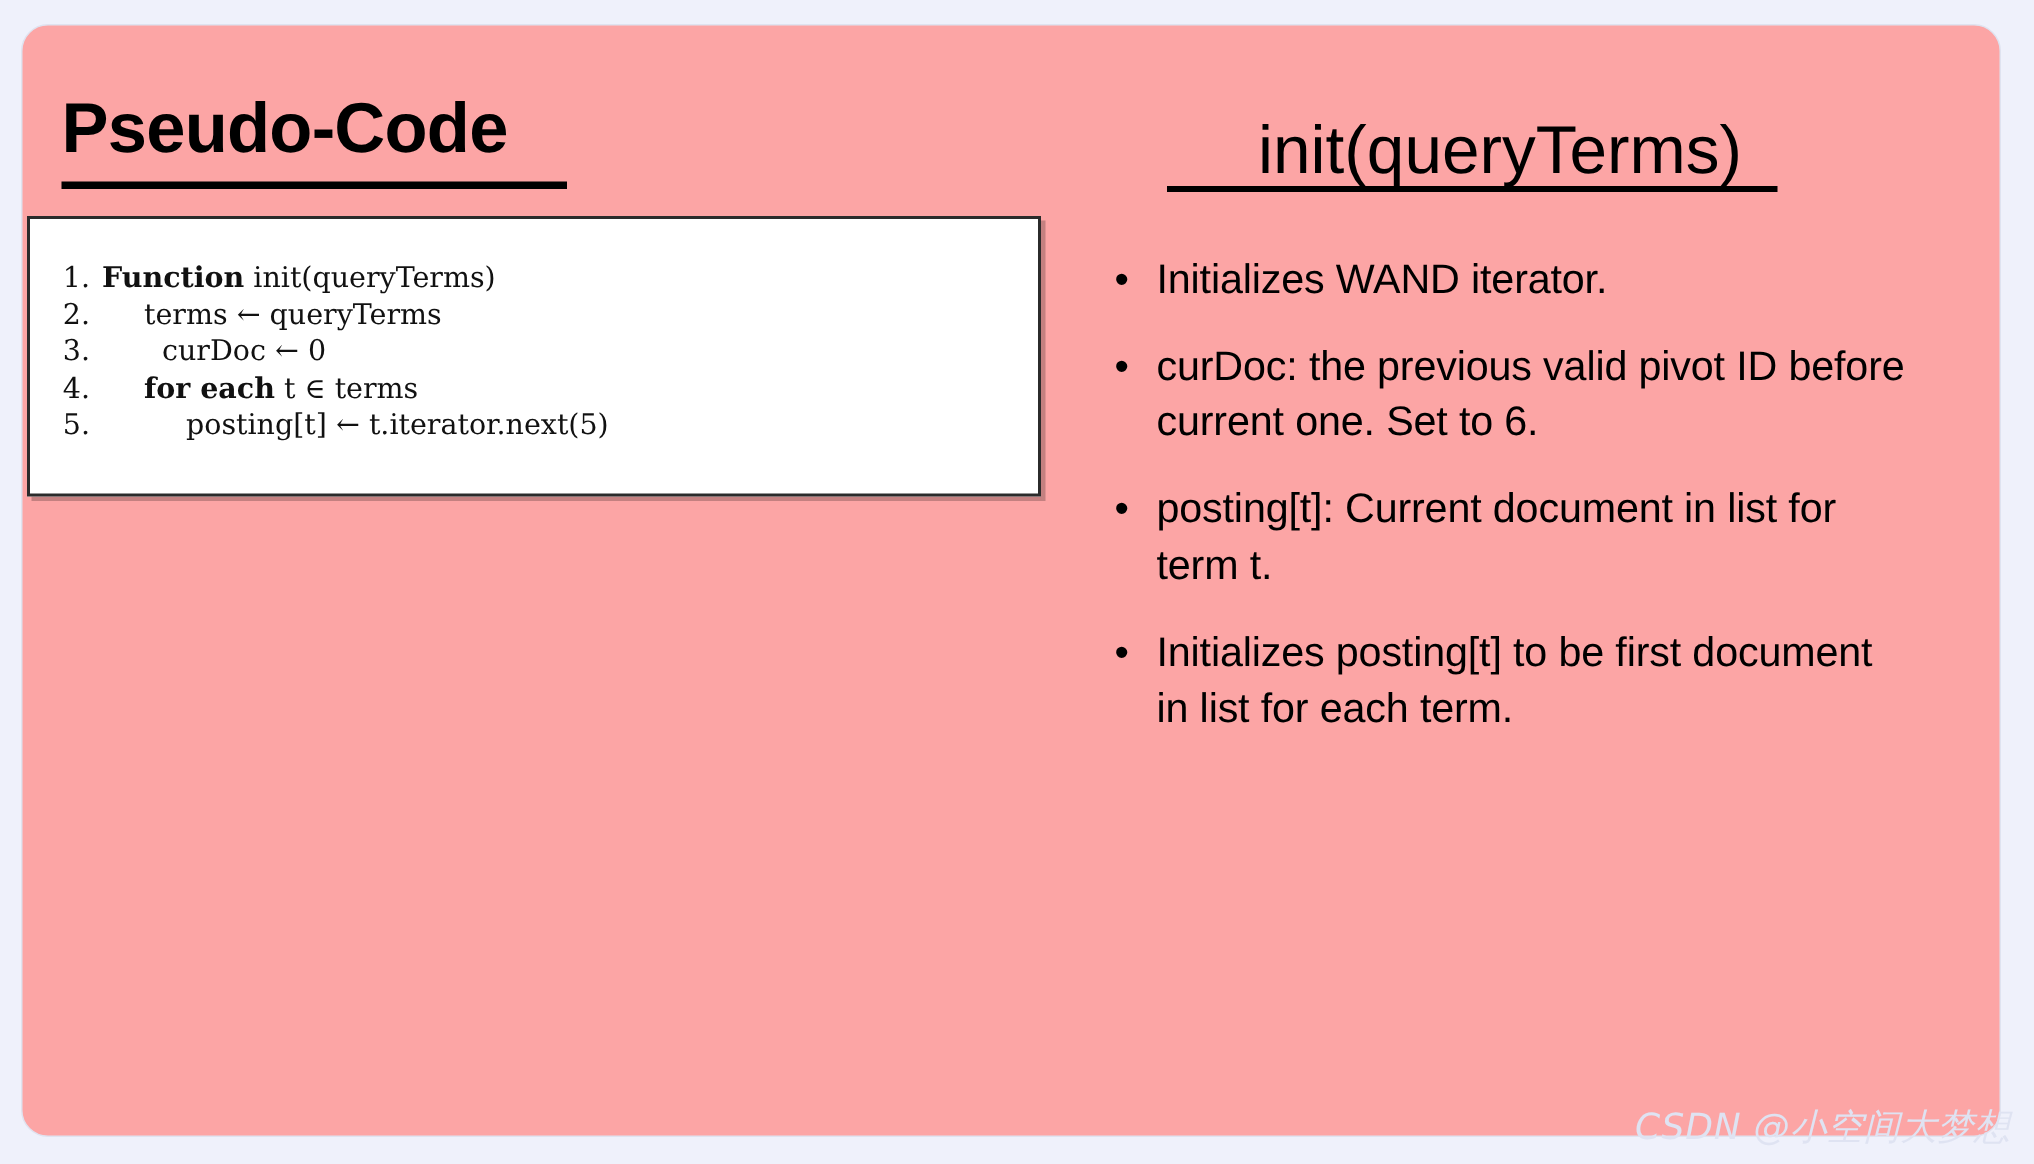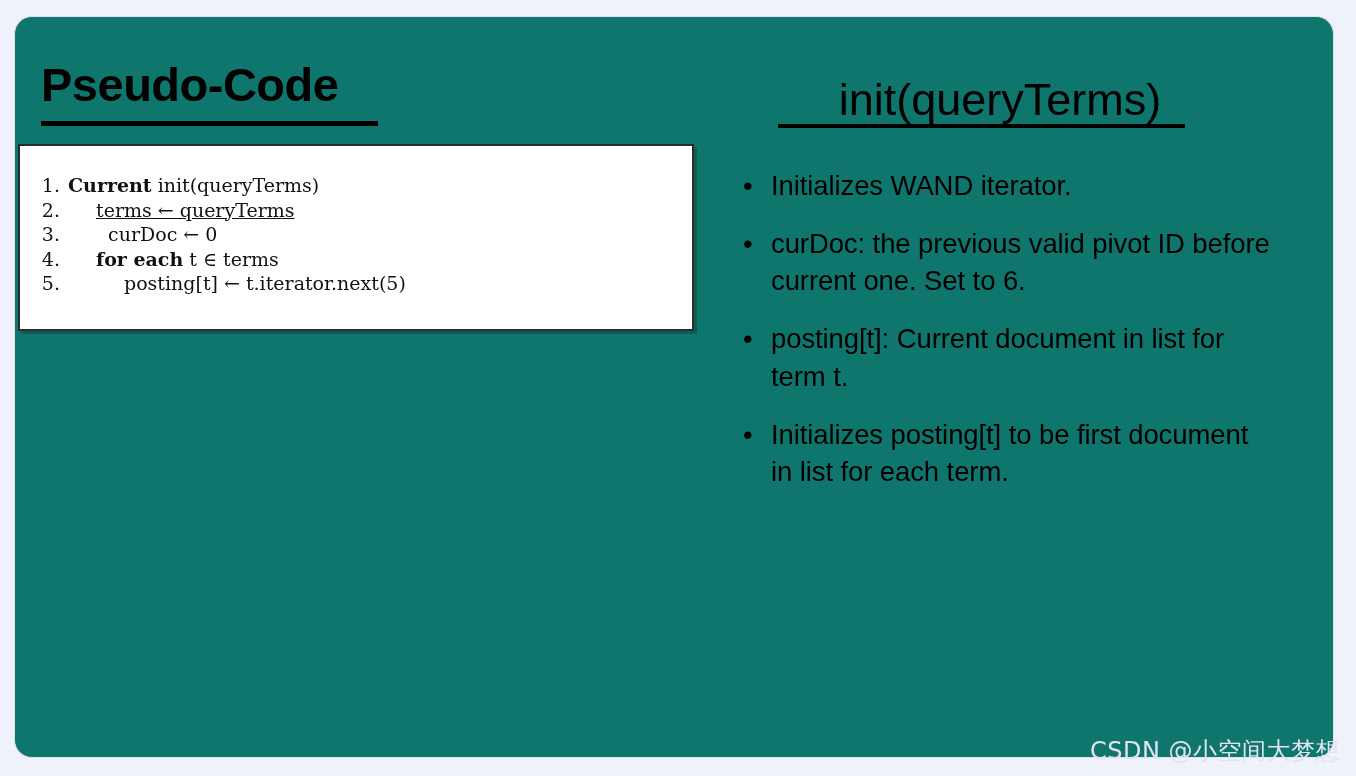--- a/index.html
+++ b/index.html
@@ -13,21 +13,21 @@
     font-family: "Liberation Sans", sans-serif;
     overflow: hidden;
   }
 
   #slide-card {
     position: absolute;
     left: 14px;
     top: 16px;
     width: 1320px;
     height: 742px;
-    background: #0f766e;
+    background: #fca5a5;
     border: 1px solid #dfe3f0;
     border-radius: 18px;
     box-sizing: border-box;
     overflow: visible;
   }
 
   
   #left-col {
     position: absolute;
     left: 0px;
@@ -143,38 +143,39 @@
   
   #watermark {
     position: absolute;
     left: 1090px;
     top: 735px;
     font-size: 24px;
     color: #dfe3f2;
     font-family: "DejaVu Sans", sans-serif;
     white-space: nowrap;
     letter-spacing: 0.5px;
+    font-style: italic;
   }
 </style>
 </head>
 <body>
 
 <div id="slide-card">
 
   <div id="left-col">
 
     <div id="pseudo-code-title">Pseudo-Code</div>
     <div id="pseudo-code-title-rule"></div>
 
     <div id="pseudo-code-box">
       <div id="code-lines">
           <div class="code-num" style="left: 6px; top: 30px;">1.</div>
-          <div class="code-body" style="left: 48px; top: 30px;"><span class="kw">Current</span><span> init(queryTerms)</span></div>
+          <div class="code-body" style="left: 48px; top: 30px;"><span class="kw">Function</span><span> init(queryTerms)</span></div>
           <div class="code-num" style="left: 6px; top: 54.5px;">2.</div>
-          <div class="code-body" style="left: 76px; top: 54.5px; text-decoration: underline;"><span>terms ← queryTerms</span></div>
+          <div class="code-body" style="left: 76px; top: 54.5px;"><span>terms ← queryTerms</span></div>
           <div class="code-num" style="left: 6px; top: 79px;">3.</div>
           <div class="code-body" style="left: 76px; top: 79px; margin-left: 12px;"><span>curDoc ← 0</span></div>
           <div class="code-num" style="left: 6px; top: 103.5px;">4.</div>
           <div class="code-body" style="left: 76px; top: 103.5px;"><span class="kw">for each</span><span> t ∈ terms</span></div>
           <div class="code-num" style="left: 6px; top: 128px;">5.</div>
           <div class="code-body" style="left: 104px; top: 128px;"><span>posting[t] ← t.iterator.next(5)</span></div>
         </div>
     </div>
 
   </div>

